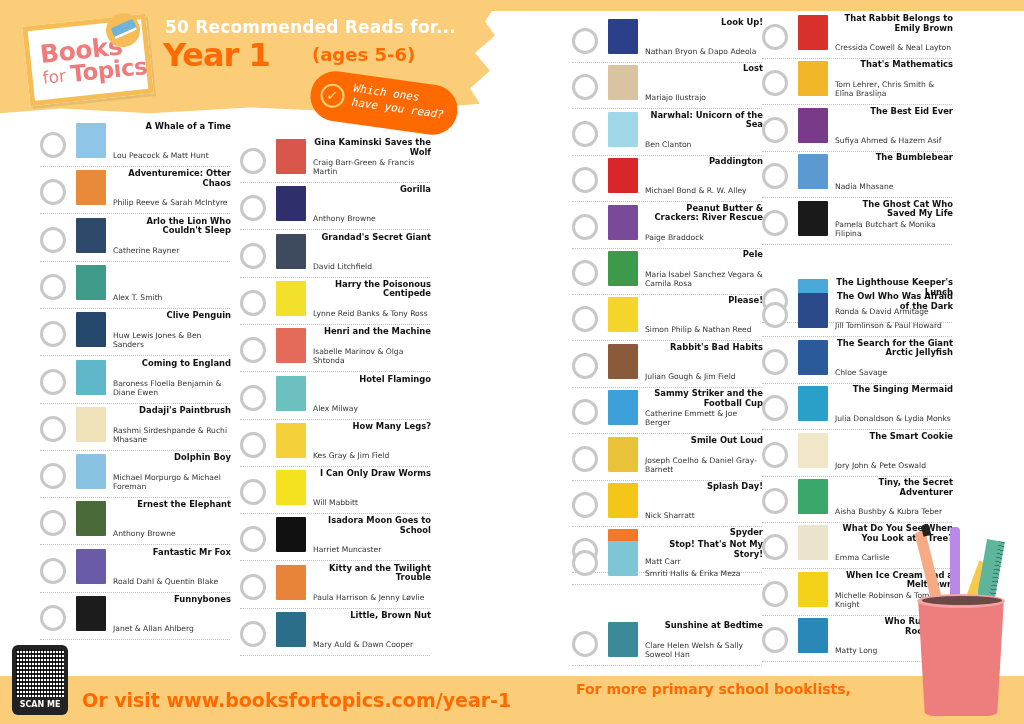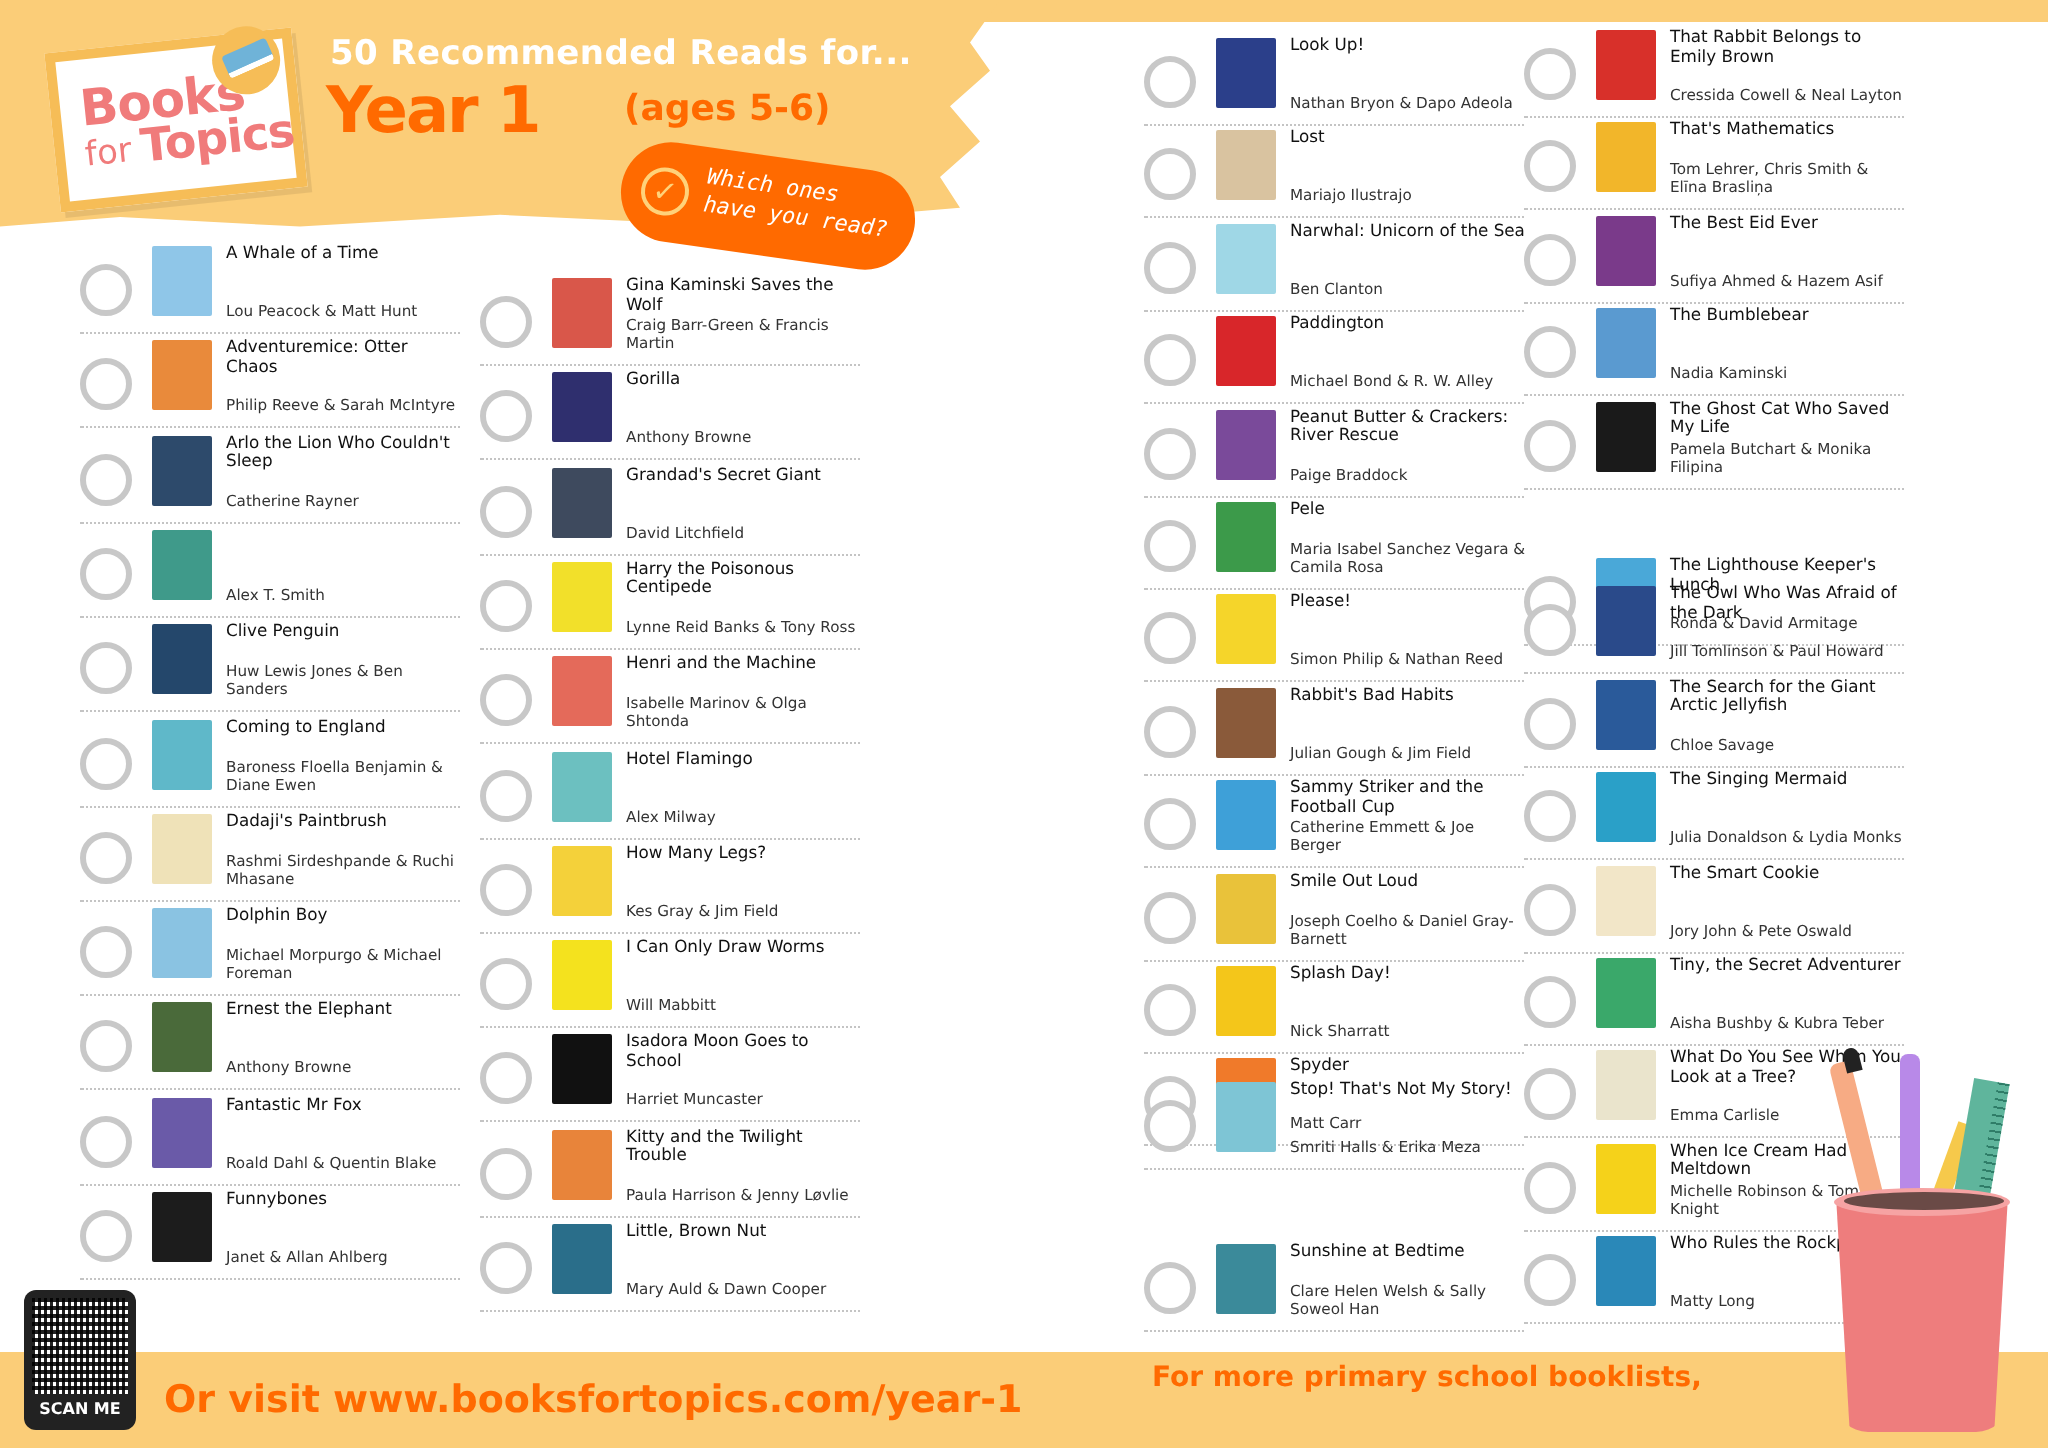--- a/index.html
+++ b/index.html
@@ -22,21 +22,21 @@
   .subtitle { position: absolute; left: 165px; top: 17px; font-weight: bold; font-size: 17px; color: #ffffff; letter-spacing: 0.2px; }
   .title { position: absolute; left: 163px; top: 36px; font-weight: bold; font-size: 32px; color: #ff6a00; letter-spacing: -1px; }
   .title-ages { position: absolute; left: 312px; top: 44px; font-weight: bold; font-size: 18px; color: #ff6a00; }
 
   .read-pill { position: absolute; left: 310px; top: 78px; width: 148px; height: 50px; background: #ff6a00; border-radius: 25px; transform: rotate(8deg); }
   .read-check { position: absolute; left: 10px; top: 13px; width: 24px; height: 24px; border: 2px solid #ffd27a; border-radius: 50%; color: #ffd27a; font-size: 15px; line-height: 20px; text-align: center; font-weight: bold; }
   .read-text { position: absolute; left: 42px; top: 8px; color: #fff; font-family: "DejaVu Sans Mono", monospace; font-size: 11px; line-height: 14px; font-style: italic; }
   .item { position: absolute; width: 190px; height: 47px; border-bottom: 1px dotted #c4c4c4; }
   .item .radio { position: absolute; left: 0; top: 12px; width: 26px; height: 26px; border: 3px solid #c8c8c8; border-radius: 50%; background: #fff; cursor: pointer; }
   .item .cover { position: absolute; left: 36px; top: 3px; width: 30px; height: 35px; border-radius: 1px; }
-  .item .title-t { position: absolute; left: 73px; top: 2px; width: 118px; font-weight: normal; font-size: 8.4px; line-height: 9.6px; color: #111; }
+  .item .title-t { position: absolute; left: 73px; top: 2px; width: 118px; font-weight: bold; font-size: 8.4px; line-height: 9.6px; color: #111; text-align: right; }
   .item .author { position: absolute; left: 73px; bottom: 6px; width: 118px; font-size: 7.6px; line-height: 9px; color: #333; }
 
   
   .footer { position: absolute; left: 0; top: 676px; width: 1024px; height: 48px; background: #fbcd78; }
   .qr { position: absolute; left: 12px; top: 645px; width: 56px; height: 70px; background: #222; border-radius: 6px; padding: 4px; }
   .qr-box { width: 48px; height: 48px; background: #fff;
     background-image:
       linear-gradient(90deg, #222 25%, transparent 25%, transparent 50%, #222 50%, #222 75%, transparent 75%),
       linear-gradient(#222 25%, transparent 25%, transparent 50%, #222 50%, #222 75%, transparent 75%);
     background-size: 6px 6px, 8px 8px; background-blend-mode: multiply; }
@@ -314,21 +314,21 @@
     <div class="item" style="left: 762px; top: 104.8px;">
       <span class="radio"></span>
       <span class="cover" title="The Best Eid Ever" style="background: rgb(122, 58, 138);"></span>
       <span class="title-t">The Best Eid Ever</span>
       <span class="author">Sufiya Ahmed &amp; Hazem Asif</span>
     </div>
     <div class="item" style="left: 762px; top: 151.2px;">
       <span class="radio"></span>
       <span class="cover" title="The Bumblebear" style="background: rgb(90, 154, 208);"></span>
       <span class="title-t">The Bumblebear</span>
-      <span class="author">Nadia Kaminski</span>
+      <span class="author">Nadia Mhasane</span>
     </div>
     <div class="item" style="left: 762px; top: 197.6px;">
       <span class="radio"></span>
       <span class="cover" title="The Ghost Cat Who Saved My Life" style="background: rgb(26, 26, 26);"></span>
       <span class="title-t">The Ghost Cat Who Saved My Life</span>
       <span class="author">Pamela Butchart &amp; Monika Filipina</span>
     </div>
     <div class="item" style="left: 762px; top: 244px; margin-top: 32px;">
       <span class="radio"></span>
       <span class="cover" title="The Lighthouse Keeper's Lunch" style="background: rgb(74, 168, 216);"></span>

